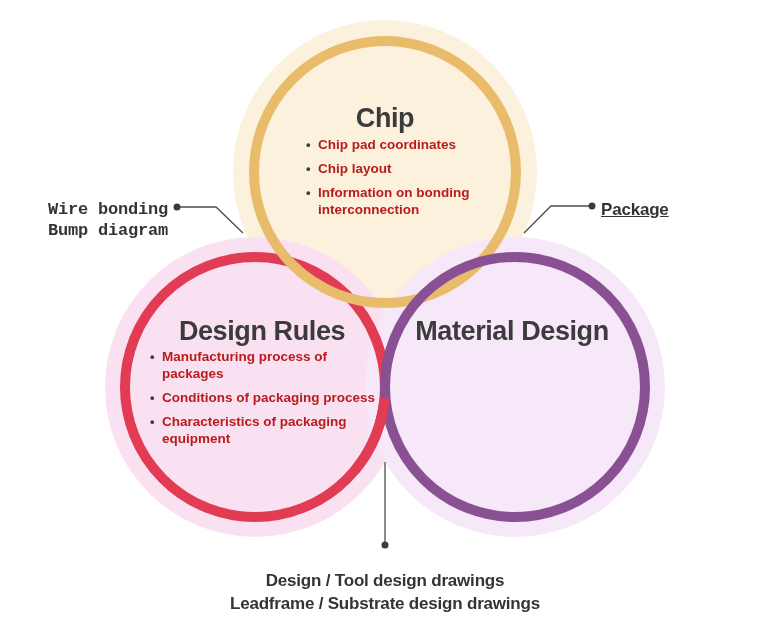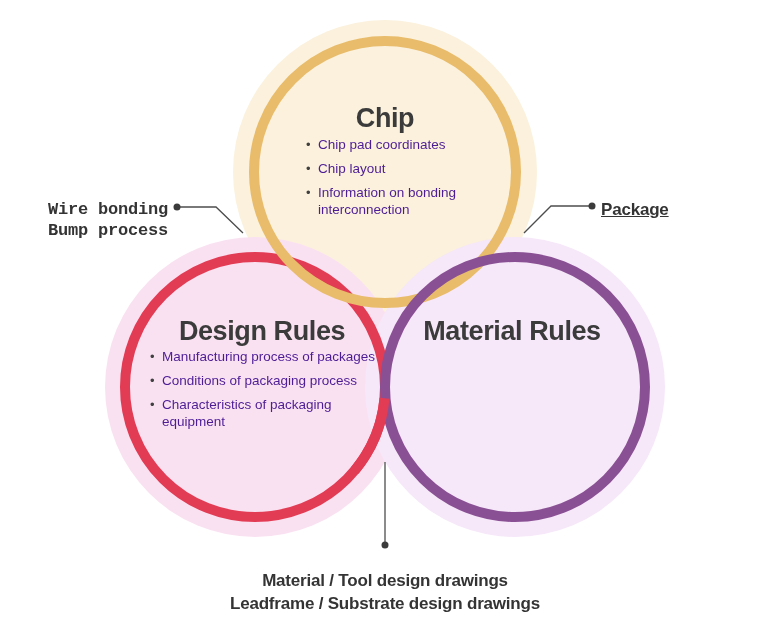--- a/index.html
+++ b/index.html
@@ -12,21 +12,21 @@
     color:#3b3b3b;
   }
   .layer{position:absolute;left:0;top:0;}
   .abs{position:absolute;margin-top:13px;}
   .circle-title{
     font-size:27px;font-weight:700;letter-spacing:-0.4px;
     text-align:center;color:#3b3b3b;
   }
   ul.bullets{
     list-style:none;margin:0;padding:0;
-    font-size:13.5px;line-height:17px;color:#4c1d95;
+    font-size:13.5px;line-height:17px;color:#b91c1c;font-weight:bold;
   }
   ul.bullets li{
     position:relative;padding-left:12px;margin-bottom:7px;
   }
   ul.bullets li::before{
     content:"\2022";
     position:absolute;left:0;top:0;
     font-size:13px;color:#404040;
   }
   .callout{
@@ -70,29 +70,29 @@
     <li>Information on bonding interconnection</li>
   </ul>
 
   <div class="abs circle-title" style="left:162px;top:303px;width:200px;">Design Rules</div>
   <ul class="bullets abs" style="left:150px;top:348px;width:234px;">
     <li>Manufacturing process of packages</li>
     <li>Conditions of packaging process</li>
     <li>Characteristics of packaging equipment</li>
   </ul>
 
-  <div class="abs circle-title" style="left:407px;top:303px;width:210px;">Material Rules</div>
+  <div class="abs circle-title" style="left:407px;top:303px;width:210px;">Material Design</div>
 
   <div class="abs callout right-align" style="left:20px;top:186px;width:148px;font-family:Liberation Mono, monospace;">
     <div>Wire bonding</div>
-    <div>Bump process</div>
+    <div>Bump diagram</div>
   </div>
 
   <div class="abs callout left-align" style="left:601px;top:186px;width:160px;text-decoration:underline;">
     <div>Package</div>
   </div>
 
   <div class="abs callout center-align" style="left:185px;top:556px;width:400px;">
-    <div>Material / Tool design drawings</div>
+    <div>Design / Tool design drawings</div>
     <div>Leadframe / Substrate design drawings</div>
   </div>
 
 </div>
 
 </body></html>

